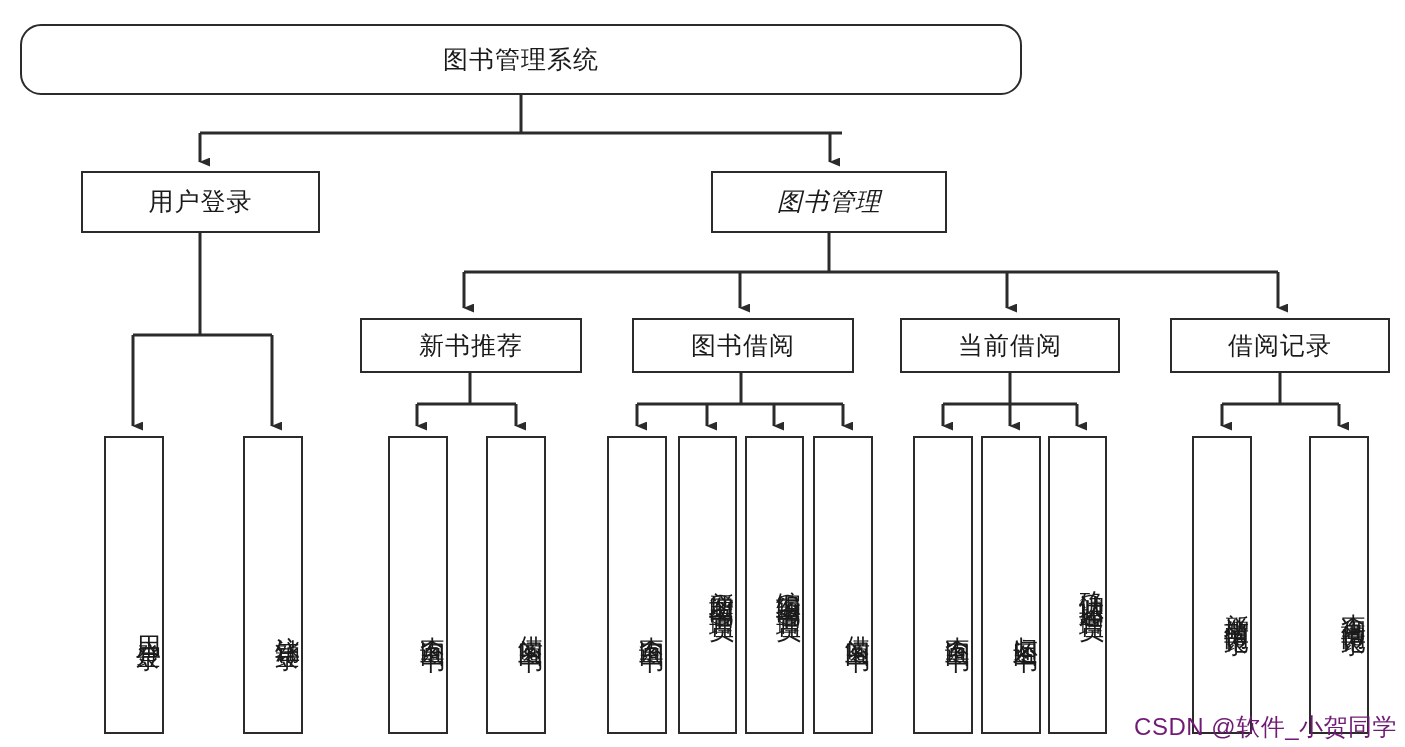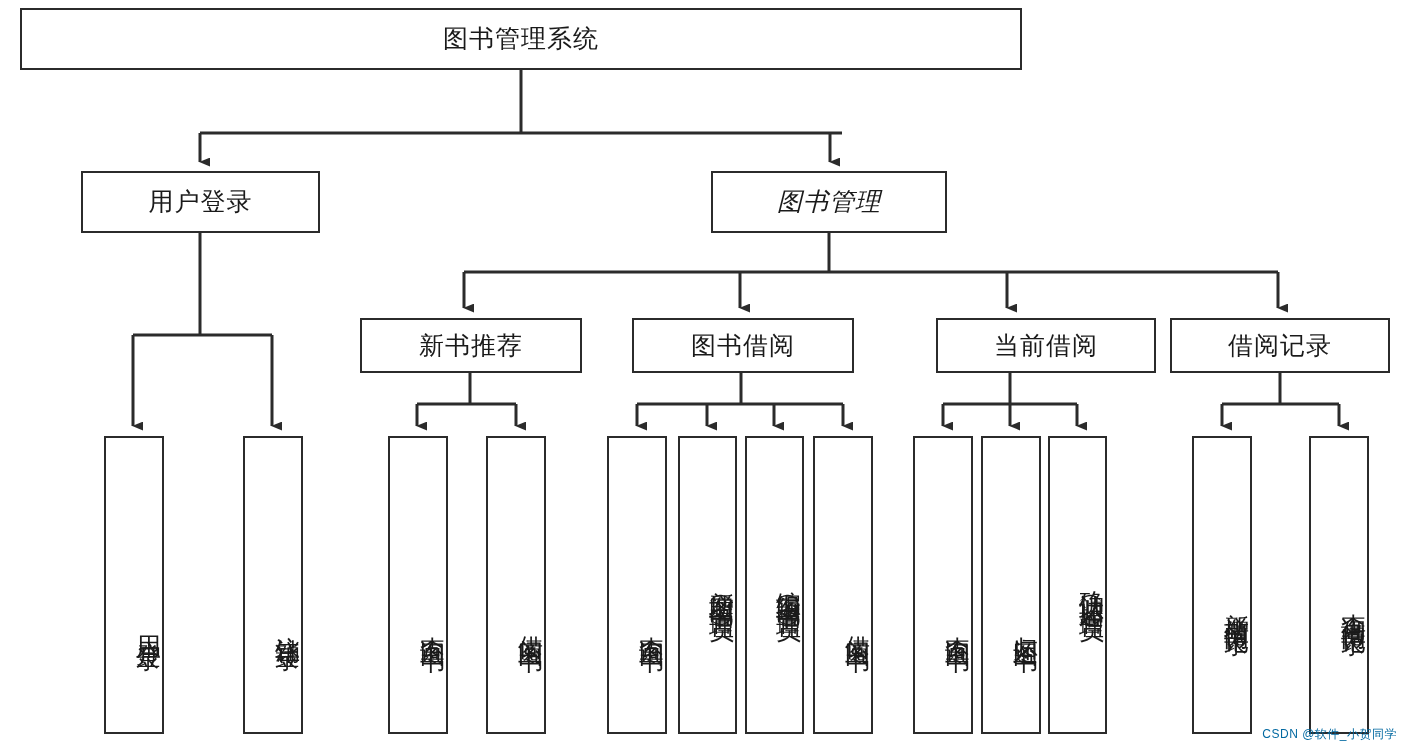--- a/index.html
+++ b/index.html
@@ -49,22 +49,22 @@
     justify-content: center;
     padding-top: 12px;
   }
   .node.vert.topalign {
     align-items: flex-start;
   }
   #watermark {
     position: absolute;
     right: 8px;
     bottom: 4px;
-    font-size: 12px;
-    color: #0369a1;
+    font-size: 24px;
+    color: #701a75;
     letter-spacing: 0.5px;
     white-space: nowrap;
     user-select: none;
     text-align: right;
   }
 </style>
 </head>
 <body>
 
 <div id="canvas">
@@ -113,38 +113,38 @@
       <path d="M1010,404 L1010,426" marker-end="url(#arrow)"></path>
       <path d="M1077,404 L1077,426" marker-end="url(#arrow)"></path>
 
       <path d="M1280,373 L1280,404"></path>
       <path d="M1222,404 L1339,404"></path>
       <path d="M1222,404 L1222,426" marker-end="url(#arrow)"></path>
       <path d="M1339,404 L1339,426" marker-end="url(#arrow)"></path>
     </g>
   </svg>
 
-  <div class="node horiz" style="left:20px; top:8px; width:1002px; height:62px;">
+  <div class="node horiz" style="left:20px; top:24px; width:1002px; height:71px;border-radius:21px;">
     <span>图书管理系统</span>
   </div>
 
   <div class="node horiz" style="left:81px; top:171px; width:239px; height:62px;">
     <span>用户登录</span>
   </div>
   <div class="node horiz" style="left:711px; top:171px; width:236px; height:62px;font-style:italic;">
     <span>图书管理</span>
   </div>
 
   <div class="node horiz" style="left:360px; top:318px; width:222px; height:55px;font-family:Liberation Serif, serif;">
     <span>新书推荐</span>
   </div>
   <div class="node horiz" style="left:632px; top:318px; width:222px; height:55px;">
     <span>图书借阅</span>
   </div>
-  <div class="node horiz" style="left:936px; top:318px; width:220px; height:55px;">
+  <div class="node horiz" style="left:900px; top:318px; width:220px; height:55px;">
     <span>当前借阅</span>
   </div>
   <div class="node horiz" style="left:1170px; top:318px; width:220px; height:55px;">
     <span>借阅记录</span>
   </div>
 
   <div class="node vert" style="left:104px; top:436px; width:60px; height:298px; padding-top:78px;">
     <span>用户登录</span>
   </div>
   <div class="node vert" style="left:243px; top:436px; width:60px; height:298px; padding-top:78px;">

